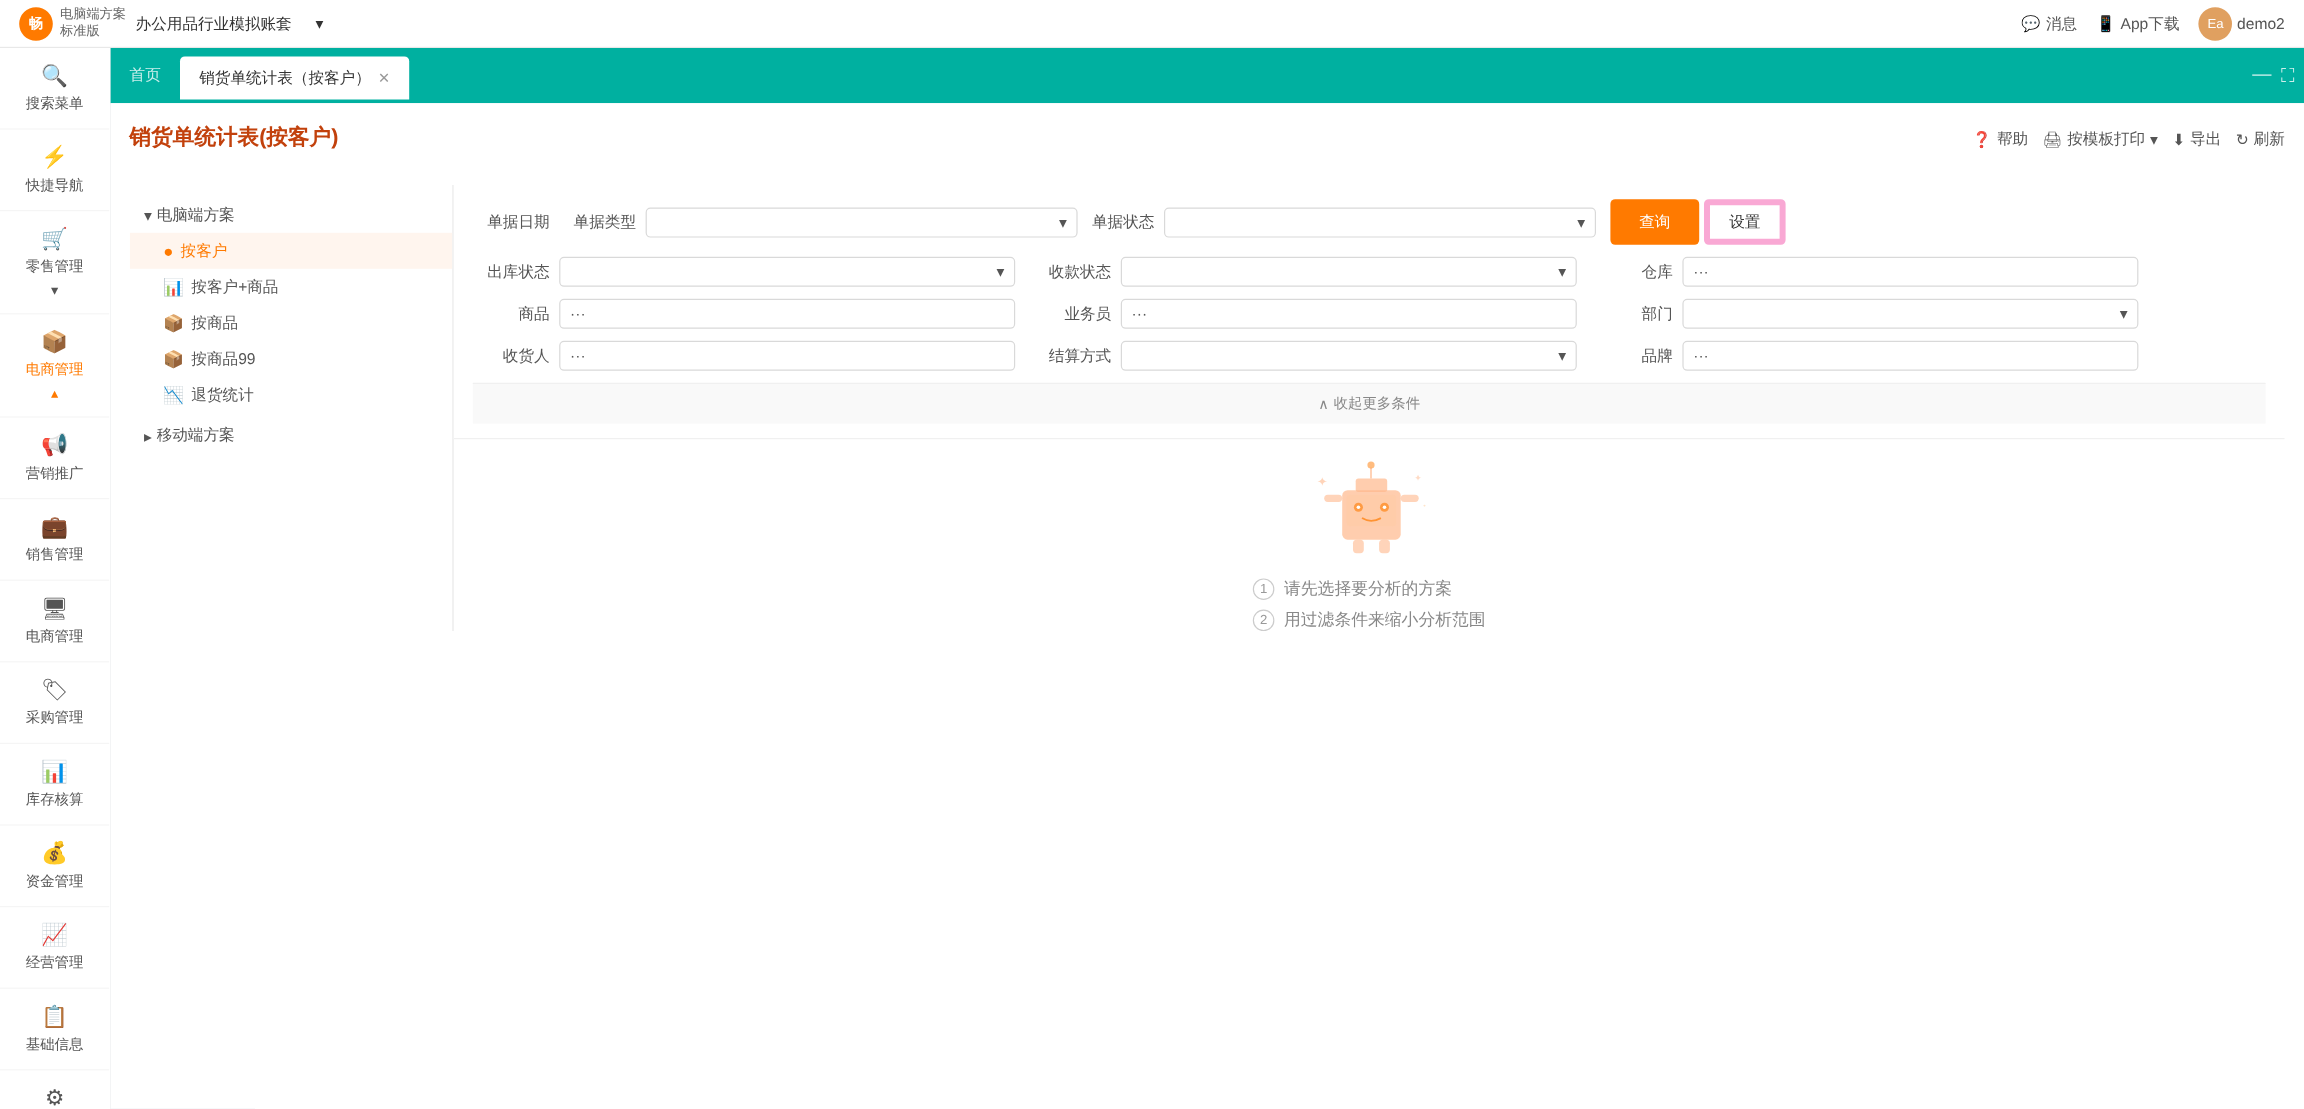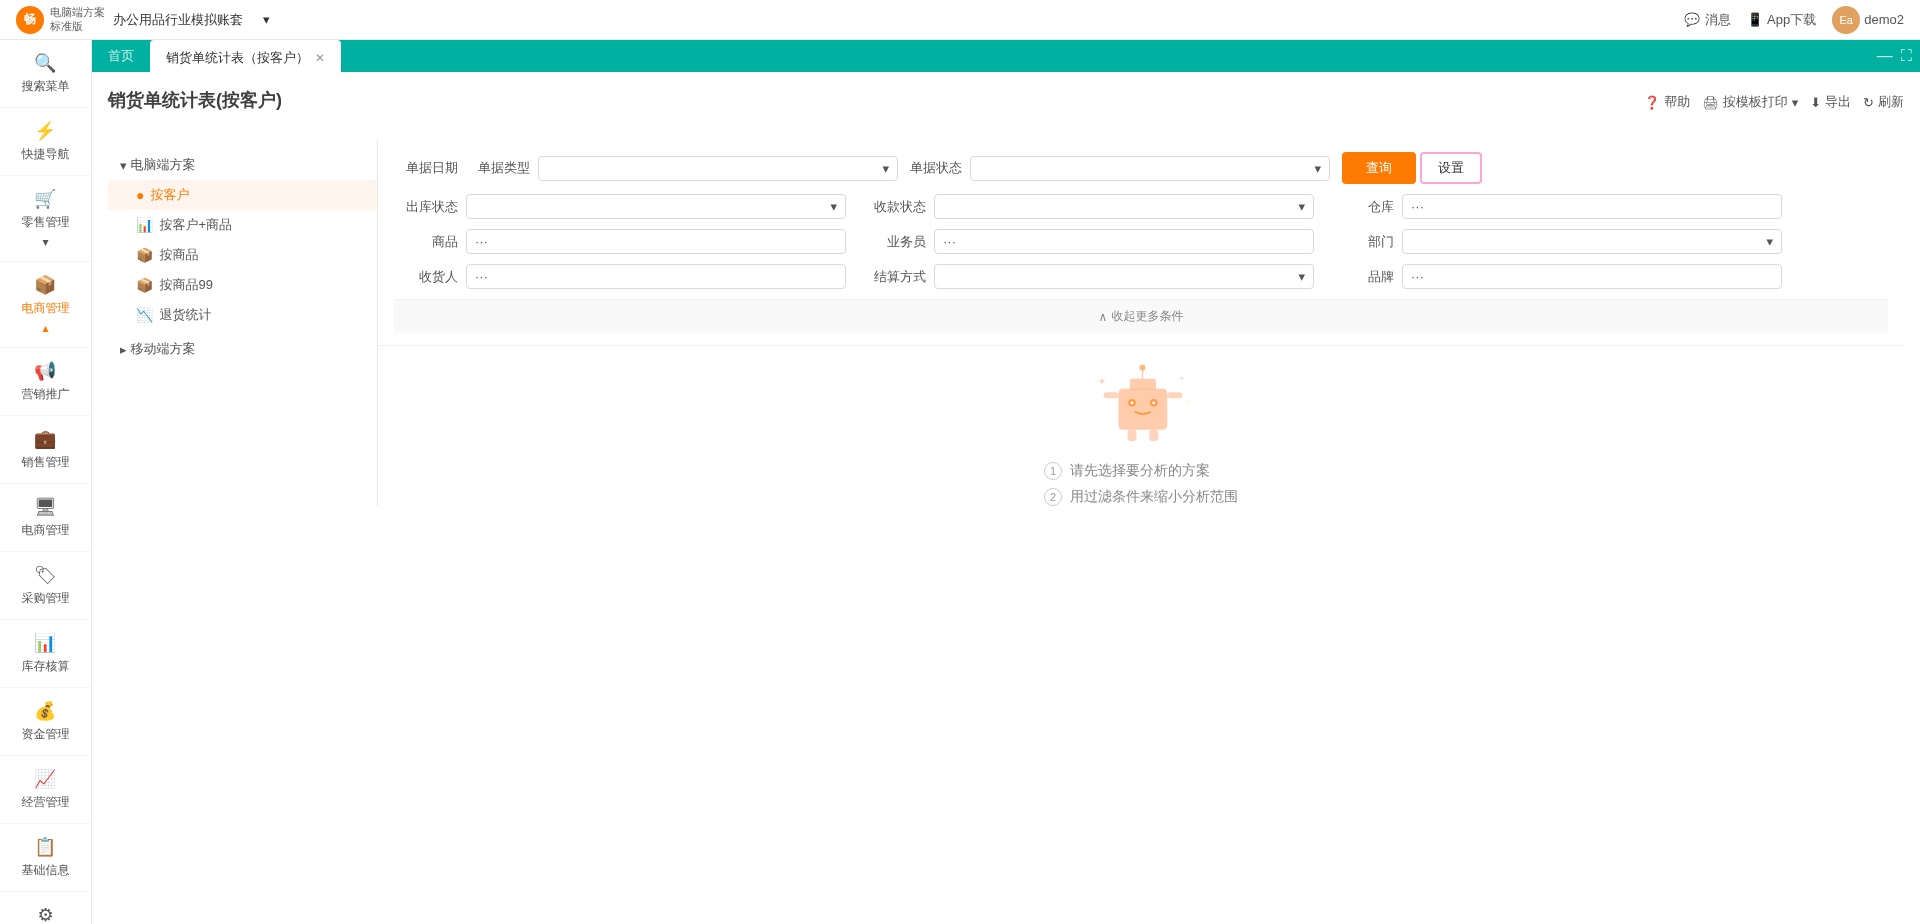--- a/index.html
+++ b/index.html
@@ -23,36 +23,36 @@
     .main-layout { display: flex; flex: 1; overflow: hidden; }
 
     
     .sidebar { width: 92px; background: #fff; border-right: 1px solid #e8e8e8; display: flex; flex-direction: column; overflow-y: auto; flex-shrink: 0; }
     .sidebar-item { display: flex; flex-direction: column; align-items: center; padding: 12px 4px; cursor: pointer; color: #555; font-size: 12px; gap: 4px; border-bottom: 1px solid #f5f5f5; }
     .sidebar-item.active { color: #ff7a00; }
     .sidebar-item .icon { font-size: 18px; }
 
     
     .tab-content-area { display: flex; flex-direction: column; flex: 1; overflow: hidden; }
-    .tab-bar { height: 32px; background: #00b0a0; display: flex; align-items: center; padding: 0 0; flex-shrink: 0; }
+    .tab-bar { height: 46px; background: #00b0a0; display: flex; align-items: center; padding: 0 0; flex-shrink: 0; }
     .tab { display: flex; align-items: center; padding: 0 16px; height: 40px; cursor: pointer; color: rgba(255,255,255,0.8); font-size: 13px; gap: 6px; }
     .tab.active { background: #fff; color: #333; border-radius: 4px 4px 0 0; margin-top: 4px; height: 36px; }
     .tab .close-icon { font-size: 12px; color: #999; cursor: pointer; }
     .tab-bar-actions { margin-left: auto; display: flex; align-items: center; padding-right: 8px; gap: 8px; }
     .tab-bar-action { color: rgba(255,255,255,0.8); cursor: pointer; font-size: 16px; }
 
     
     .page-content { flex: 1; background: #fff; overflow-y: auto; padding: 16px; }
-    .page-title { font-size: 18px; font-weight: bold; color: #404040; margin-bottom: 16px; }
+    .page-title { font-size: 18px; font-weight: bold; color: #c2410c; margin-bottom: 16px; }
 
     
     .content-toolbar { display: flex; align-items: center; justify-content: flex-end; gap: 12px; margin-bottom: 12px; }
     .toolbar-btn { display: flex; align-items: center; gap: 4px; color: #555; font-size: 13px; cursor: pointer; }
     .query-btn { background: #ff7a00; color: #fff; border: none; padding: 6px 24px; border-radius: 4px; cursor: pointer; font-size: 13px; }
-    .setting-btn { background: #fff; color: #333; border: 2px solid #f9a8d4; padding: 5px 16px; border-radius: 4px; cursor: pointer; font-size: 13px; }
+    .setting-btn { background: #fff; color: #333; border: 5px solid #f9a8d4; padding: 5px 16px; border-radius: 4px; cursor: pointer; font-size: 13px; }
 
     
     .split-panel { display: flex; flex: 1; overflow: hidden; gap: 0; }
 
     
     .left-panel { width: 270px; background: #fff; border-right: 1px solid #e8e8e8; flex-shrink: 0; padding: 8px 0; overflow-y: auto; }
     .scheme-header { display: flex; align-items: center; justify-content: space-between; padding: 8px 12px; font-size: 13px; font-weight: bold; color: #333; }
     .scheme-header-actions { display: flex; align-items: center; gap: 8px; color: #888; cursor: pointer; }
     .scheme-group { padding: 2px 0; }
     .scheme-group-title { display: flex; align-items: center; gap: 4px; padding: 6px 12px; color: #555; font-size: 13px; cursor: pointer; }

